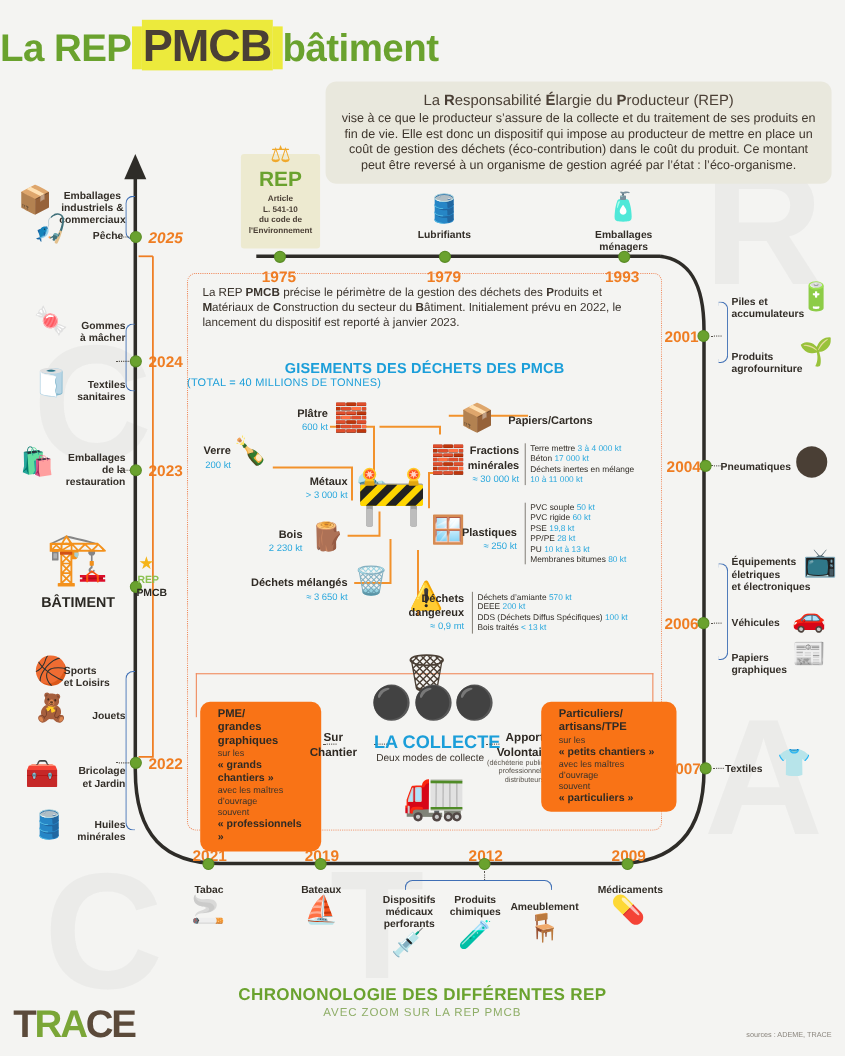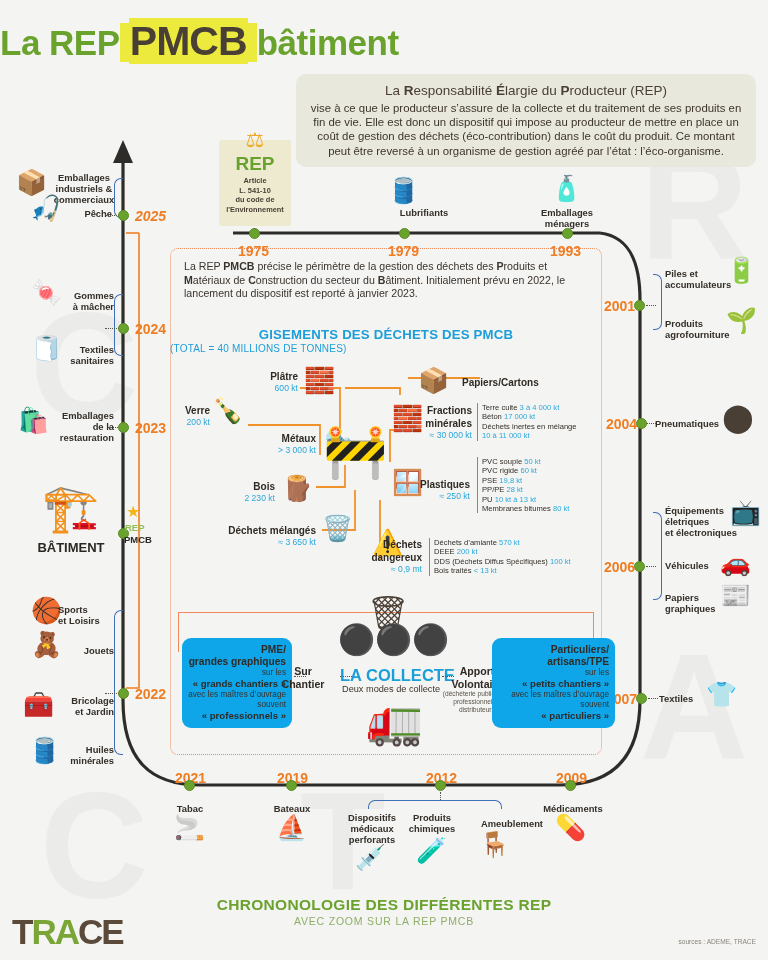--- a/index.html
+++ b/index.html
@@ -56,22 +56,22 @@
   .mat { position:absolute; }
   .mat .n { font-size:10px; font-weight:700; color:#2f2a24; line-height:13px;}
   .mat .v { font-size:8.6px; color:#2aa8dd; line-height:10px;}
   .mat.r { text-align:right; }
 
   .detail { position:absolute; font-size:7.6px; line-height:9.4px; color:#332e28;
             border-left:1.1px solid #8c8880; padding-left:4px; }
   .detail .q { color:#2aa8dd; }
 
   
-  .cbox { position:absolute; background:#0ea5e9; border-radius:9px; padding:6px 6px;
-          text-align:right; }
+  .cbox { position:absolute; background:#f97316; border-radius:9px; padding:6px 16px;
+          text-align:left; }
   .cbox .t1 { font-size:10.2px; font-weight:700; line-height:12px; color:#2f2a24;}
   .cbox .t2 { font-size:8.2px; line-height:10px; color:#3a332c;}
   .cbox .t3 { font-size:9.6px; font-weight:700; line-height:12px; color:#2f2a24;}
   #collTitle { position:absolute; color:#1b9ed9; font-weight:700; font-size:16.5px; }
   #collSub { position:absolute; font-size:9.2px; color:#3a332c; }
   .cmid { position:absolute; text-align:center; font-size:10.6px; font-weight:700;
           color:#2f2a24; line-height:12.5px; }
   .cmidsub { position:absolute; text-align:center; font-size:6.6px; color:#5a544c; line-height:8px;}
 
   
@@ -180,21 +180,21 @@
   <div style="font-size:7.4px;font-weight:700;color:#4a3f35;line-height:9.6px;margin-top:2px;">Article</div>
   <div style="font-size:7.4px;font-weight:700;color:#4a3f35;line-height:9.6px;">L. 541-10</div>
   <div style="font-size:7.4px;font-weight:700;color:#4a3f35;line-height:9.6px;">du code de</div>
   <div style="font-size:7.4px;font-weight:700;color:#4a3f35;line-height:9.6px;">l'Environnement</div>
 </div>
 <div class="leader" style="left:254px;top:228px;width:1px;height:8px;border-top:none;border-left:1.2px dotted #55514b;"></div>
 <div class="dot" style="left:249px;top:228px;"></div>
 <div class="year" style="left:238px;top:243px;">1975</div>
 
 <div class="ico" style="left:382px;top:178px;width:44px;">🛢️</div>
-<div class="lbl" style="left:394px;top:207px;width:60px;text-align:center;font-weight:700;">Lubrifiants</div>
+<div class="lbl" style="left:374px;top:207px;width:60px;text-align:center;font-weight:700;">Lubrifiants</div>
 <div class="dot" style="left:399px;top:228px;"></div>
 <div class="year" style="left:388px;top:243px;">1979</div>
 
 <div class="ico" style="left:545px;top:176px;width:44px;">🧴</div>
 <div class="lbl" style="left:519px;top:207px;width:96px;text-align:center;font-weight:700;">Emballages ménagers</div>
 <div class="dot" style="left:562px;top:228px;"></div>
 <div class="year" style="left:550px;top:243px;">1993</div>
 
 <div class="lbl" style="left:665px;top:268px;width:84px;">Piles et<br>accumulateurs</div>
 <div class="ico" style="left:722px;top:258px;width:40px;">🔋</div>
@@ -239,21 +239,21 @@
 <div class="ico" style="left:269px;top:815px;width:46px;">⛵</div>
 
 <div class="year" style="left:426px;top:770px;">2012</div>
 <div class="dot" style="left:435px;top:780px;"></div>
 <div style="position:absolute;left:368px;top:800px;width:134px;height:9px;border:1.3px solid #3f6fb5;border-bottom:none;border-radius:7px 7px 0 0;"></div>
 <div class="leader" style="left:440px;top:792px;width:1px;height:8px;border-top:none;border-left:1.2px dotted #55514b;"></div>
 <div class="lbl" style="left:340px;top:812px;width:64px;text-align:center;">Dispositifs<br>médicaux<br>perforants</div>
 <div class="ico" style="left:348px;top:845px;width:46px;">💉</div>
 <div class="lbl" style="left:402px;top:812px;width:60px;text-align:center;">Produits<br>chimiques</div>
 <div class="ico" style="left:409px;top:838px;width:46px;">🧪</div>
-<div class="lbl" style="left:477px;top:818px;width:70px;text-align:center;">Ameublement</div>
+<div class="lbl" style="left:460px;top:818px;width:70px;text-align:center;">Ameublement</div>
 <div class="ico" style="left:472px;top:832px;width:46px;">🪑</div>
 
 <div class="year" style="left:556px;top:770px;">2009</div>
 <div class="dot" style="left:565px;top:780px;"></div>
 <div class="lbl" style="left:535px;top:803px;width:76px;text-align:center;">Médicaments</div>
 <div class="ico" style="left:548px;top:815px;width:46px;">💊</div>
 
 <div id="panel"></div>
 <div id="panelTxt">
   La REP <b>PMCB</b> précise le périmètre de la gestion des déchets des <b>P</b>roduits
@@ -304,21 +304,21 @@
   <div class="n">Papiers/Cartons</div>
 </div>
 
 <div class="ico" style="left:386px;top:406px;width:44px;">🧱</div>
 <div class="mat r" style="left:408px;top:404px;width:64px;">
   <div class="n">Fractions</div>
   <div class="n">minérales</div>
   <div class="v">≈ 30 000 kt</div>
 </div>
 <div class="detail" style="left:477px;top:403px;width:122px;">
-  <div><span>Terre cuite</span> <span class="q">3 à 4 000 kt</span></div>
+  <div><span>Terre mettre</span> <span class="q">3 à 4 000 kt</span></div>
   <div><span>Béton</span> <span class="q">17 000 kt</span></div>
   <div><span>Déchets inertes en mélange</span></div>
   <div><span class="q">10 à 11 000 kt</span></div>
 </div>
 
 <div class="ico" style="left:386px;top:470px;width:44px;">🪟</div>
 <div class="mat r" style="left:408px;top:478px;width:62px;">
   <div class="n">Plastiques</div>
   <div class="v">≈ 250 kt</div>
 </div>

